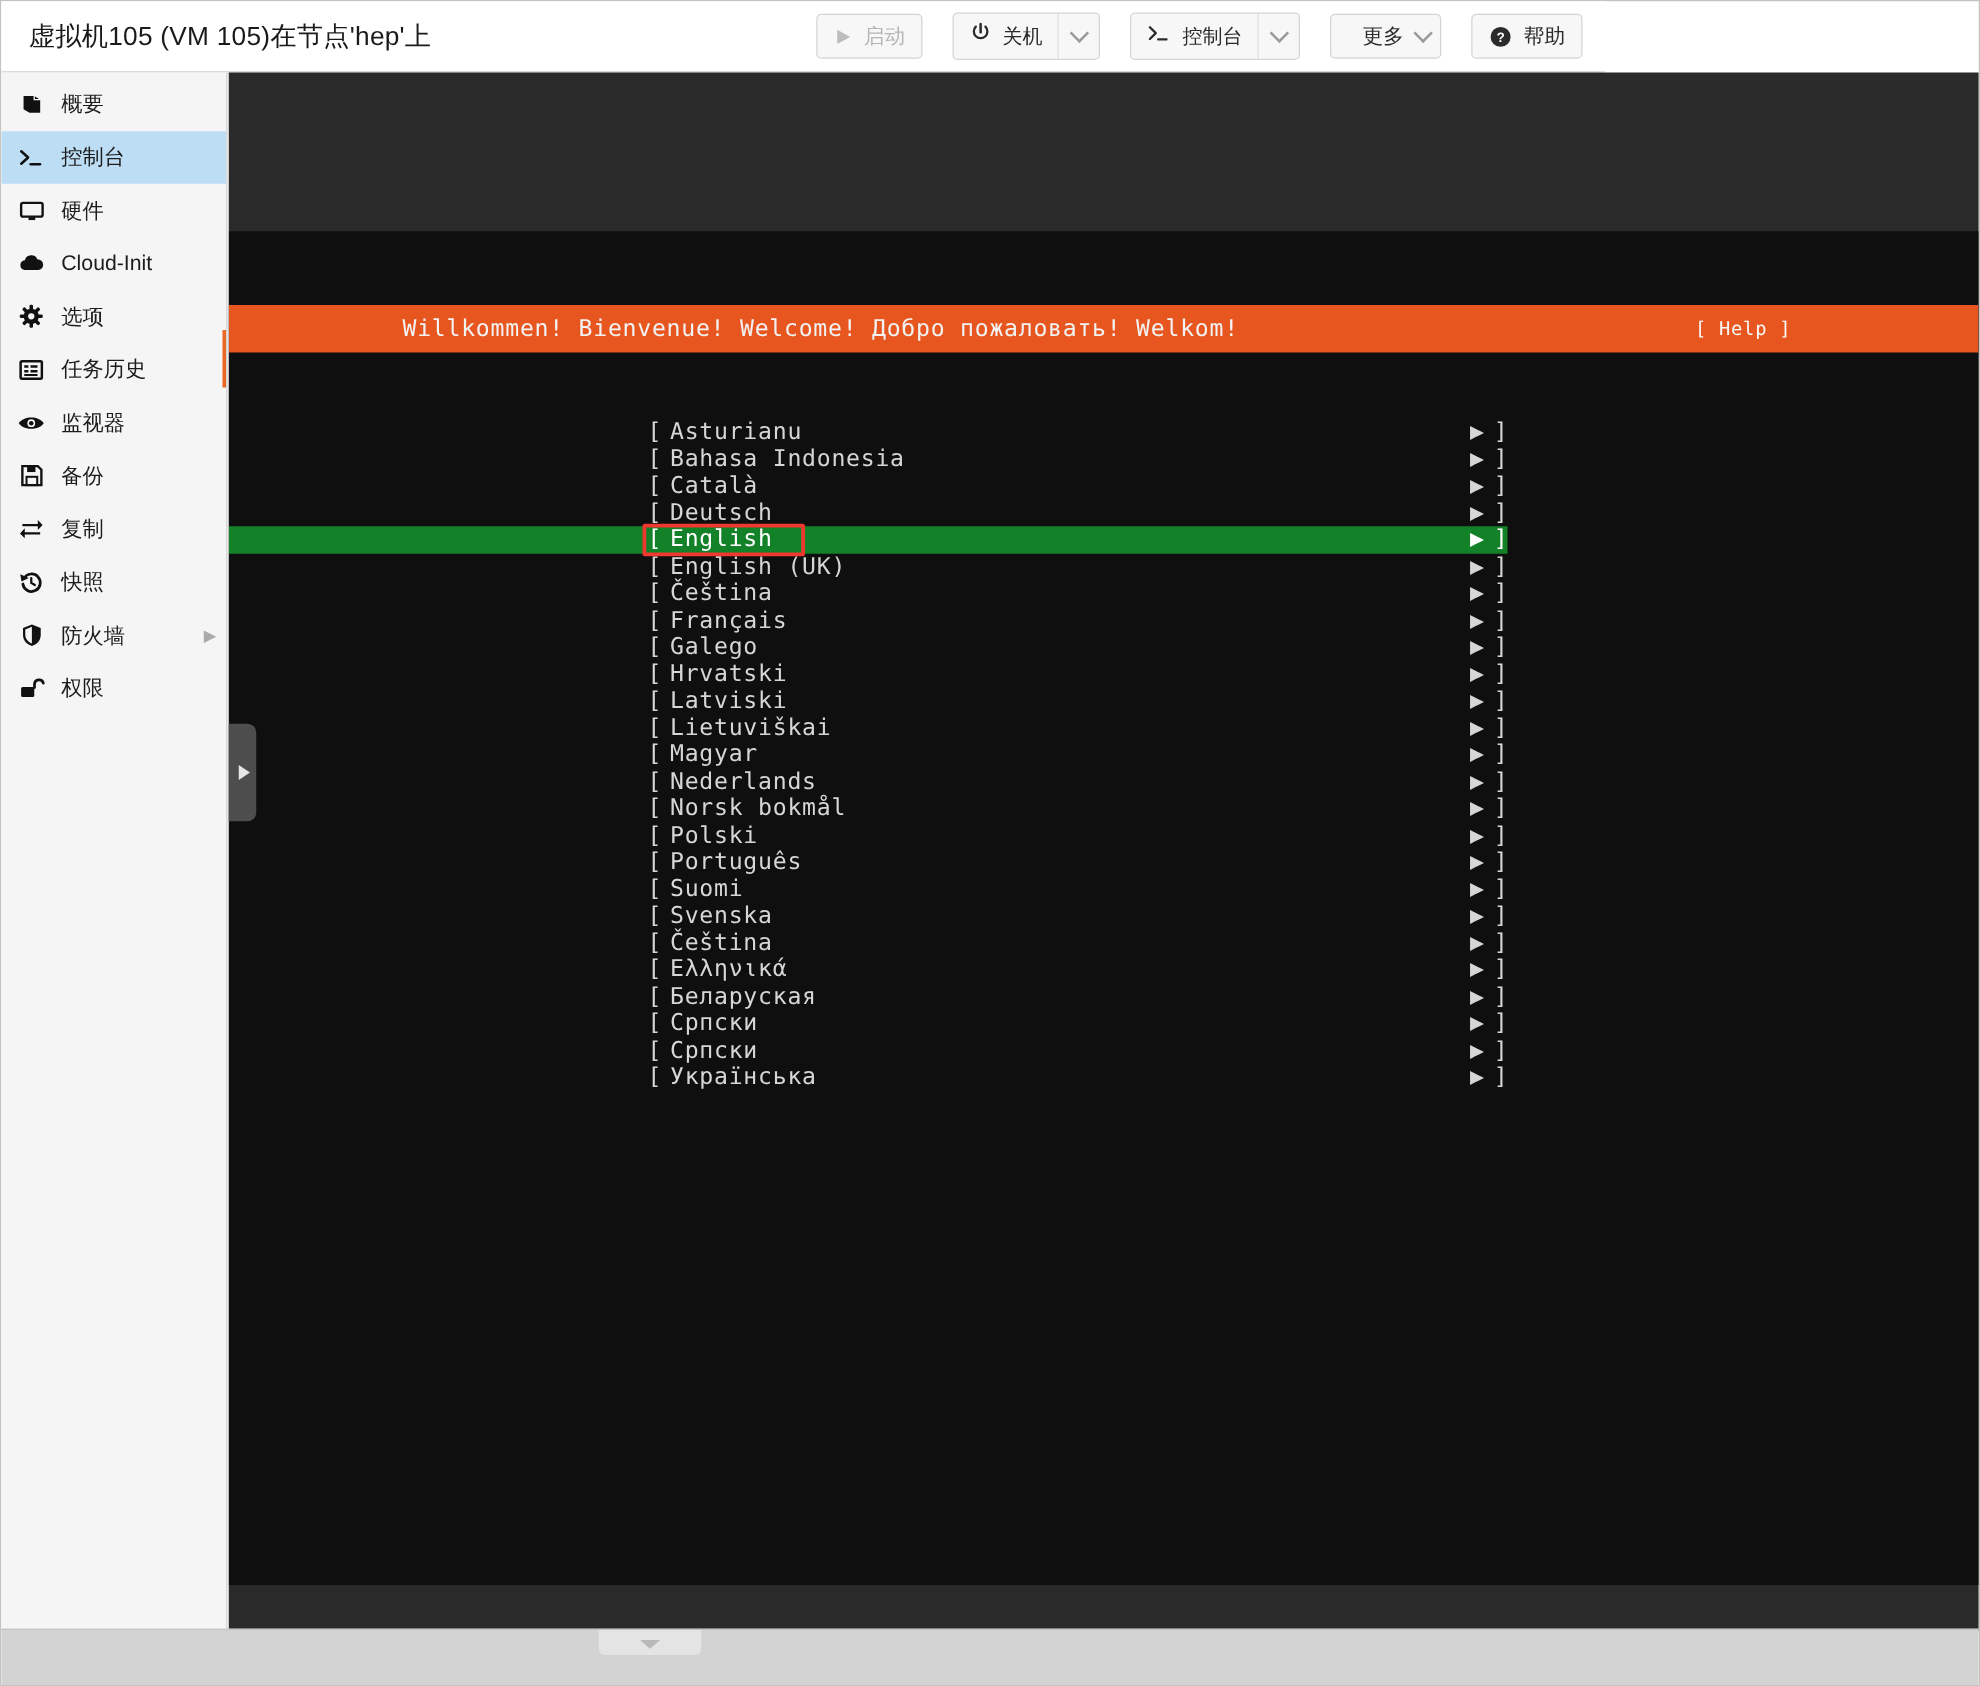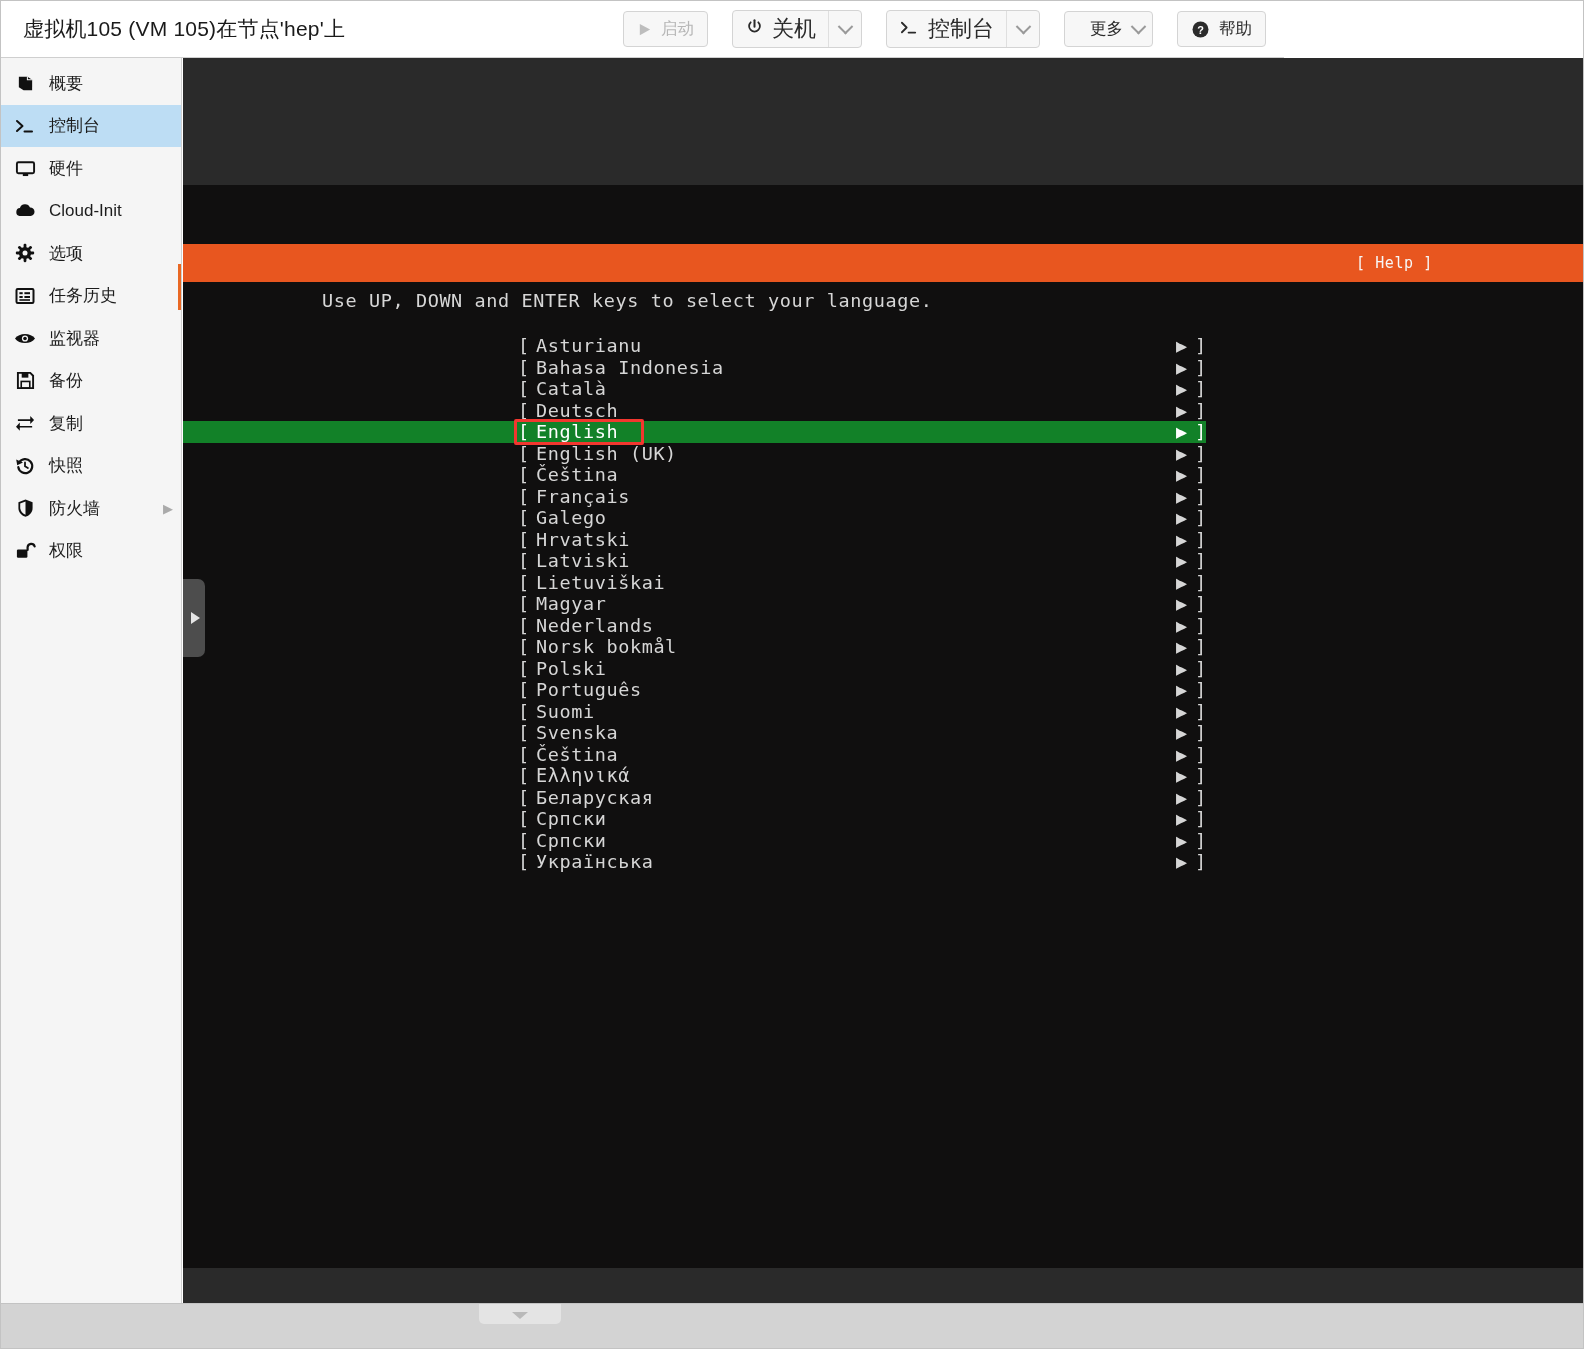--- a/index.html
+++ b/index.html
@@ -79,21 +79,21 @@
     height: 36px;
     border: 1px solid #d4d4d4;
     border-radius: 4px;
     background: #f7f7f7;
     overflow: hidden;
   }
   .split .main-part {
     display: flex;
     align-items: center;
     padding: 0 12px 0 13px;
-    font-size: 22px;
+    font-size: 16px;
     color: #2b2b2b;
     white-space: nowrap;
     cursor: pointer;
     user-select: none;
   }
   .split .main-part .lbl { margin-left: 9px; }
   .split .arrow-part {
     width: 32px;
     display: flex;
     align-items: center;
@@ -547,24 +547,24 @@
       <span class="nav-lbl">权限</span>
     </div>
 
     <div id="sidebar-scroll-hint"></div>
   </div>
 
   <div id="console-wrap">
     <div id="console-screen">
 
       <div id="banner" style="background: rgb(232, 86, 31);">
+        <span class="welcome">Willkommen! Bienvenue! Welcome! Добро пожаловать! Welkom!</span>
         <span class="help">[ Help ]</span>
       </div>
 
-      <div id="instruction">Use UP, DOWN and ENTER keys to select your language.</div>
 
       <div id="lang-list">
           <div class="lang-row">
             <span class="bracket-open">[</span>
             <span class="lang-name">Asturianu</span>
             <span class="play">▶</span>
             <span class="bracket-close">]</span>
           </div>
           <div class="lang-row">
             <span class="bracket-open">[</span>

